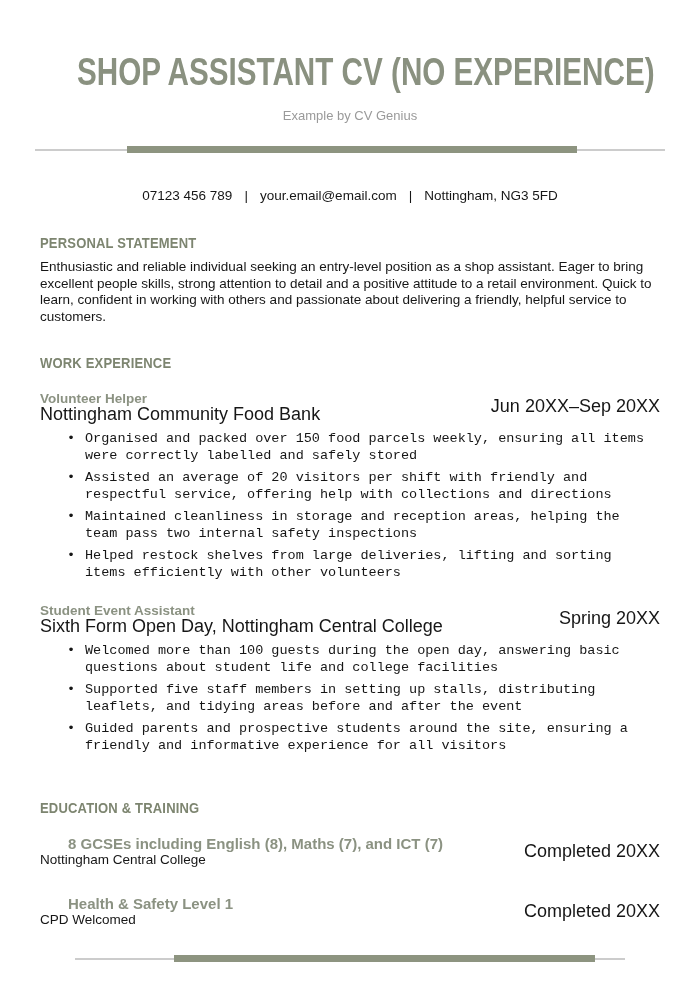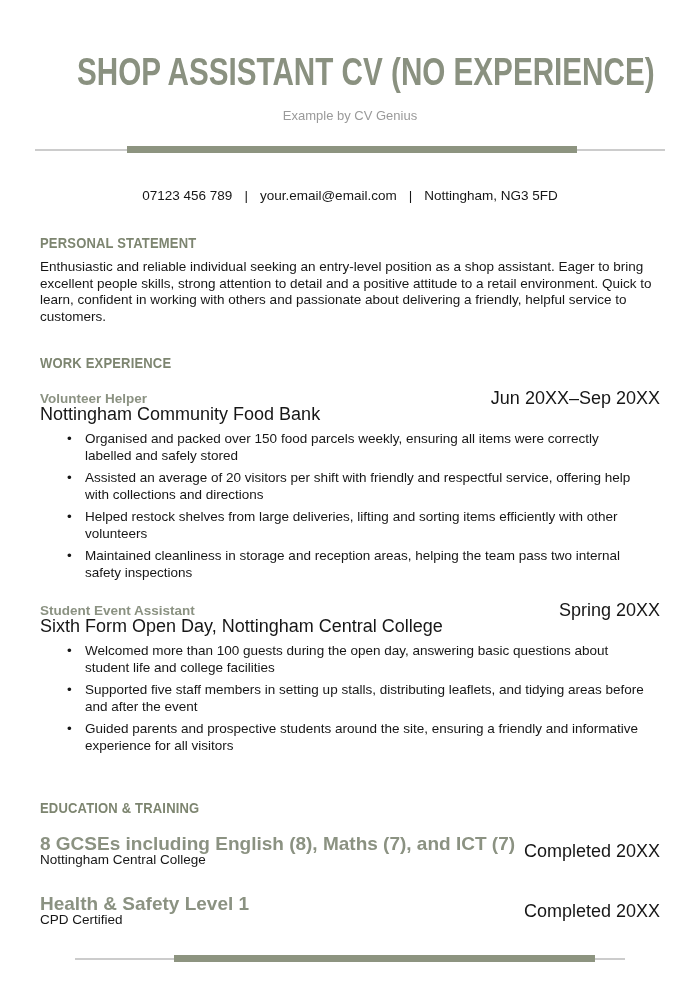--- a/index.html
+++ b/index.html
@@ -52,41 +52,41 @@
     color:var(--heading);
     transform:scaleX(0.84);transform-origin:0 50%;
     white-space:nowrap;letter-spacing:0.2px;
   }
   .sec-personal{margin-top:31px;}
   .statement{margin-top:8px;font-size:13.5px;line-height:16.5px;max-width:622px;}
 
   .sec-work{margin-top:30px;}
   .job{margin-top:20px;}
   .job-2{margin-top:22px;}
-  .entry-head{display:flex;justify-content:space-between;align-items:flex-start;}
+  .entry-head{display:flex;justify-content:space-between;align-items:center;}
   .entry-head .left{min-width:0;}
   .job-title{font-size:13.5px;font-weight:bold;line-height:15.5px;color:var(--job-title);}
   .job-org{font-size:18px;line-height:15.5px;color:var(--body-text);}
   .dates{font-size:18px;line-height:15.5px;color:var(--body-text);white-space:nowrap;}
 
   ul.bullets{margin-top:9px;list-style:none;padding-left:27px;}
   ul.bullets li{
     position:relative;padding-left:18px;margin-bottom:6px;
-    font-size:13.5px;line-height:16.5px;max-width:578px;
+    font-size:13.5px;line-height:16.5px;max-width:578px;font-family:Liberation Mono, monospace;
   }
   ul.bullets li::before{
     content:"\2022";position:absolute;left:0;top:0;
     font-size:13.5px;color:var(--body-text);
   }
 
   .sec-education{margin-top:46px;}
   .edu-entry{margin-top:20px;}
   .edu-entry .entry-head{align-items:center;}
   .edu-entry-2{margin-top:28px;}
-  .edu-title{font-size:19px;font-weight:bold;line-height:16px;color:var(--job-title);}
+  .edu-title{font-size:15px;font-weight:bold;line-height:16px;color:var(--job-title);margin-left:28px;}
   .edu-org{font-size:13.5px;line-height:16px;color:var(--body-text);}
 </style>
 </head>
 <body>
 
 <div class="page">
 
   <div class="cv-title">SHOP ASSISTANT CV (NO EXPERIENCE)</div>
   <div class="cv-subtitle">Example by CV Genius</div>
 
@@ -114,22 +114,22 @@
           <div class="left">
             <div class="job-title">Volunteer Helper</div>
             <div class="job-org">Nottingham Community Food Bank</div>
           </div>
           <div class="dates">Jun 20XX–Sep 20XX</div>
         </div>
         <ul class="bullets">
 
         <li>Organised and packed over 150 food parcels weekly, ensuring all items were correctly labelled and safely stored</li>
             <li>Assisted an average of 20 visitors per shift with friendly and respectful service, offering help with collections and directions</li>
+            <li>Maintained cleanliness in storage and reception areas, helping the team pass two internal safety inspections</li>
             <li>Helped restock shelves from large deliveries, lifting and sorting items efficiently with other volunteers</li>
-            <li>Maintained cleanliness in storage and reception areas, helping the team pass two internal safety inspections</li>
           </ul>
       </div>
 
       <div class="job job-2">
         <div class="entry-head">
           <div class="left">
             <div class="job-title">Student Event Assistant</div>
             <div class="job-org">Sixth Form Open Day, Nottingham Central College</div>
           </div>
           <div class="dates">Spring 20XX</div>
@@ -153,21 +153,21 @@
             <div class="edu-org">Nottingham Central College</div>
           </div>
           <div class="dates">Completed 20XX</div>
         </div>
       </div>
 
       <div class="edu-entry edu-entry-2">
         <div class="entry-head">
           <div class="left">
             <div class="edu-title">Health &amp; Safety Level 1</div>
-            <div class="edu-org">CPD Certified</div>
+            <div class="edu-org">CPD Welcomed</div>
           </div>
           <div class="dates">Completed 20XX</div>
         </div>
       </div>
     </div>
 
     <div class="rule rule-bottom">
       <div class="line"></div>
       <div class="bar"></div>
     </div>

